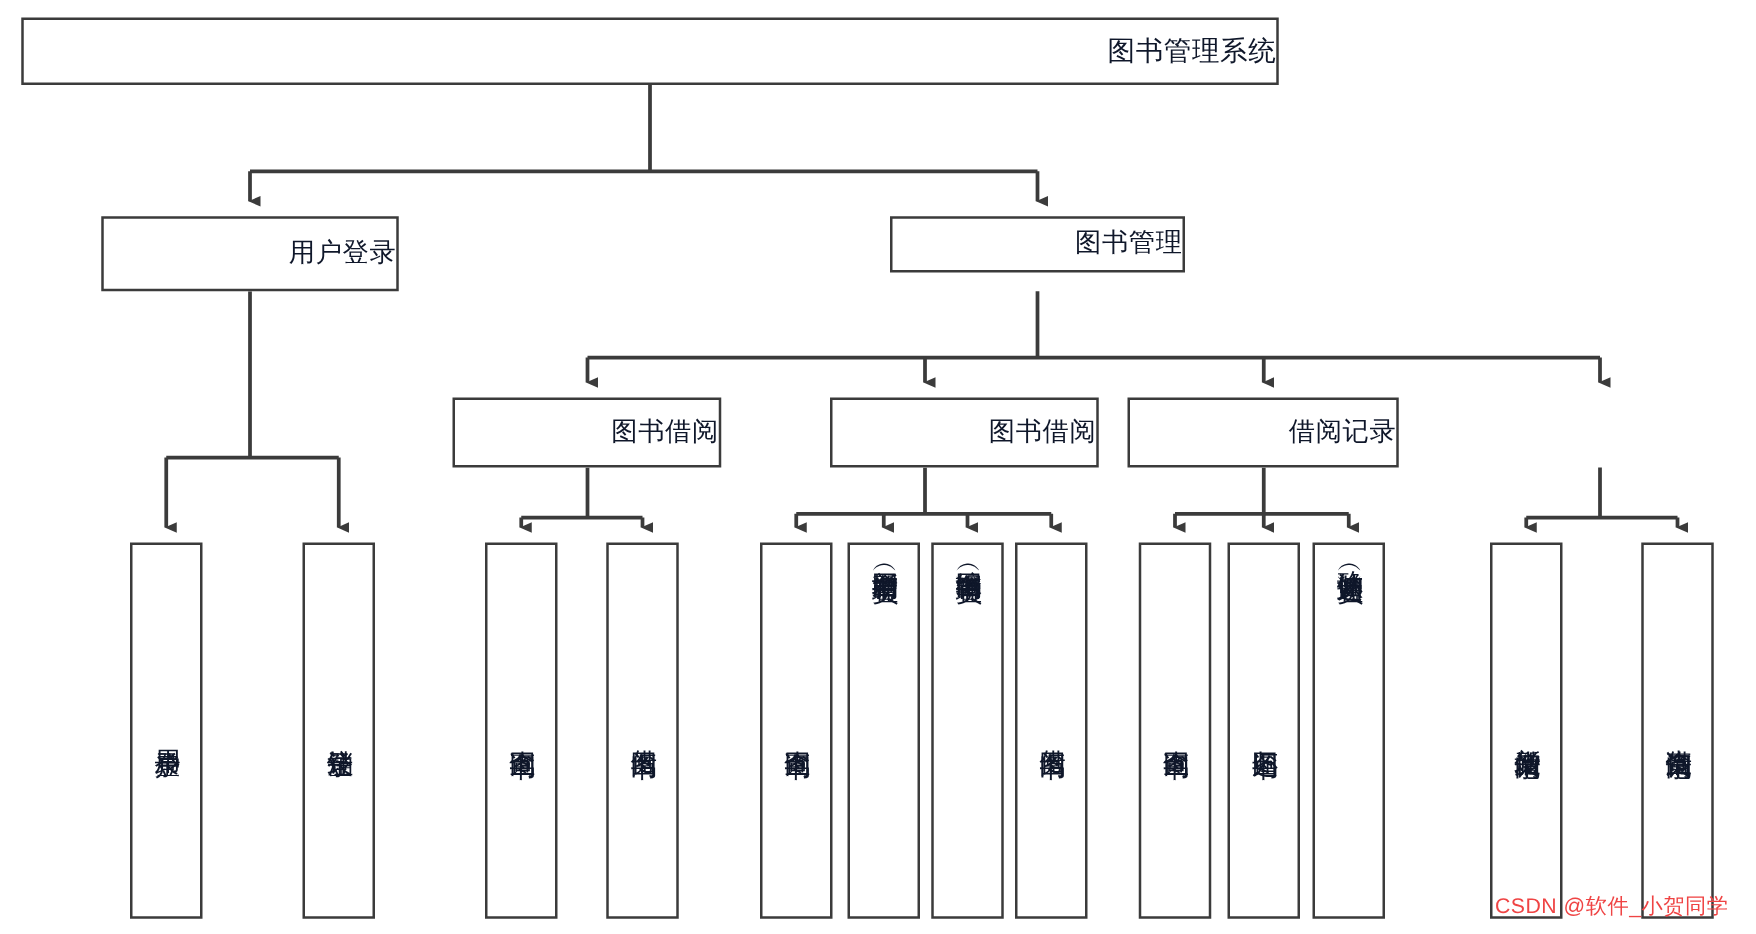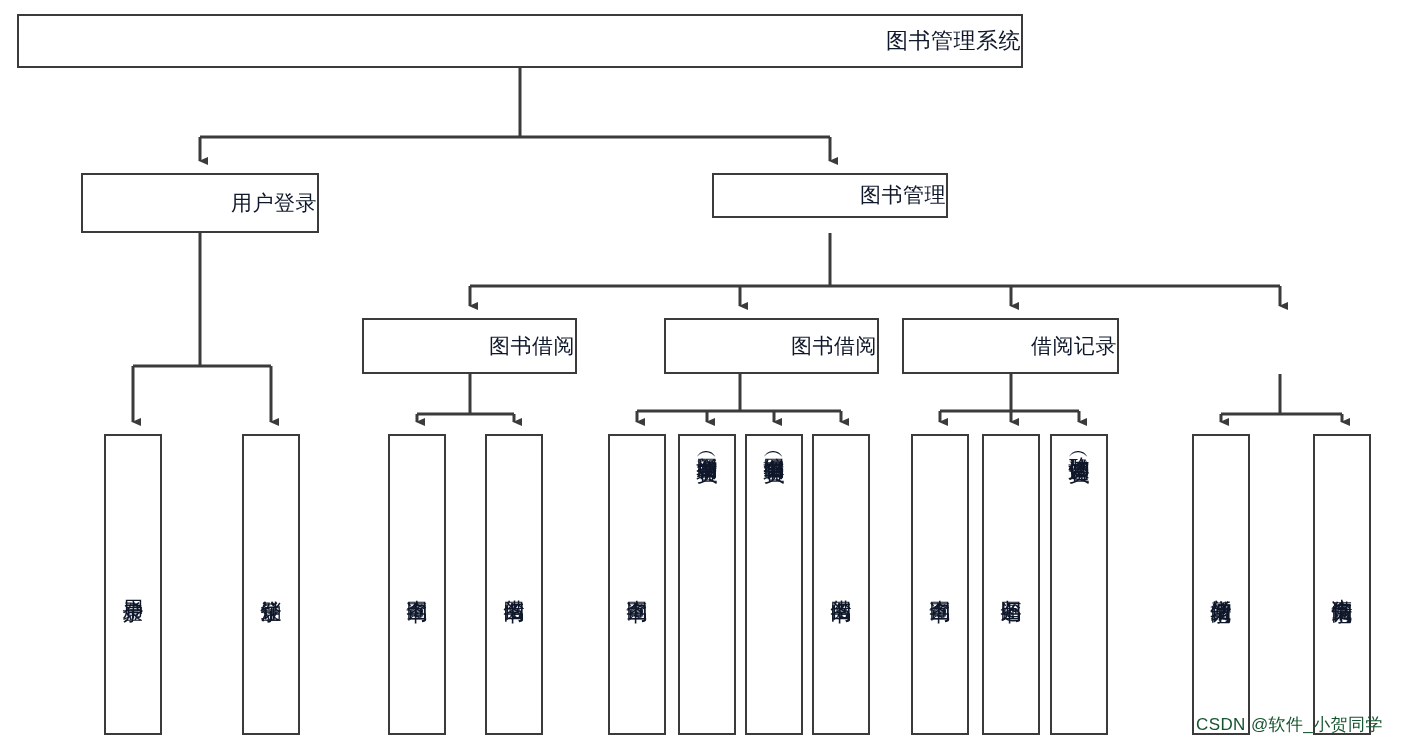--- a/index.html
+++ b/index.html
@@ -63,21 +63,21 @@
     white-space: nowrap;
     margin: 0 auto;
   }
   .node.vert.mid {
     align-items: center;
     padding-top: 0;
   }
   .watermark {
     position: absolute;
     font-size: 17px;
-    color: #14532d;
+    color: #ef4444;
     white-space: nowrap;
     z-index: 3;
     letter-spacing: 0.4px;
   }
 </style>
 </head>
 <body>
 
 <div id="canvas">
 

